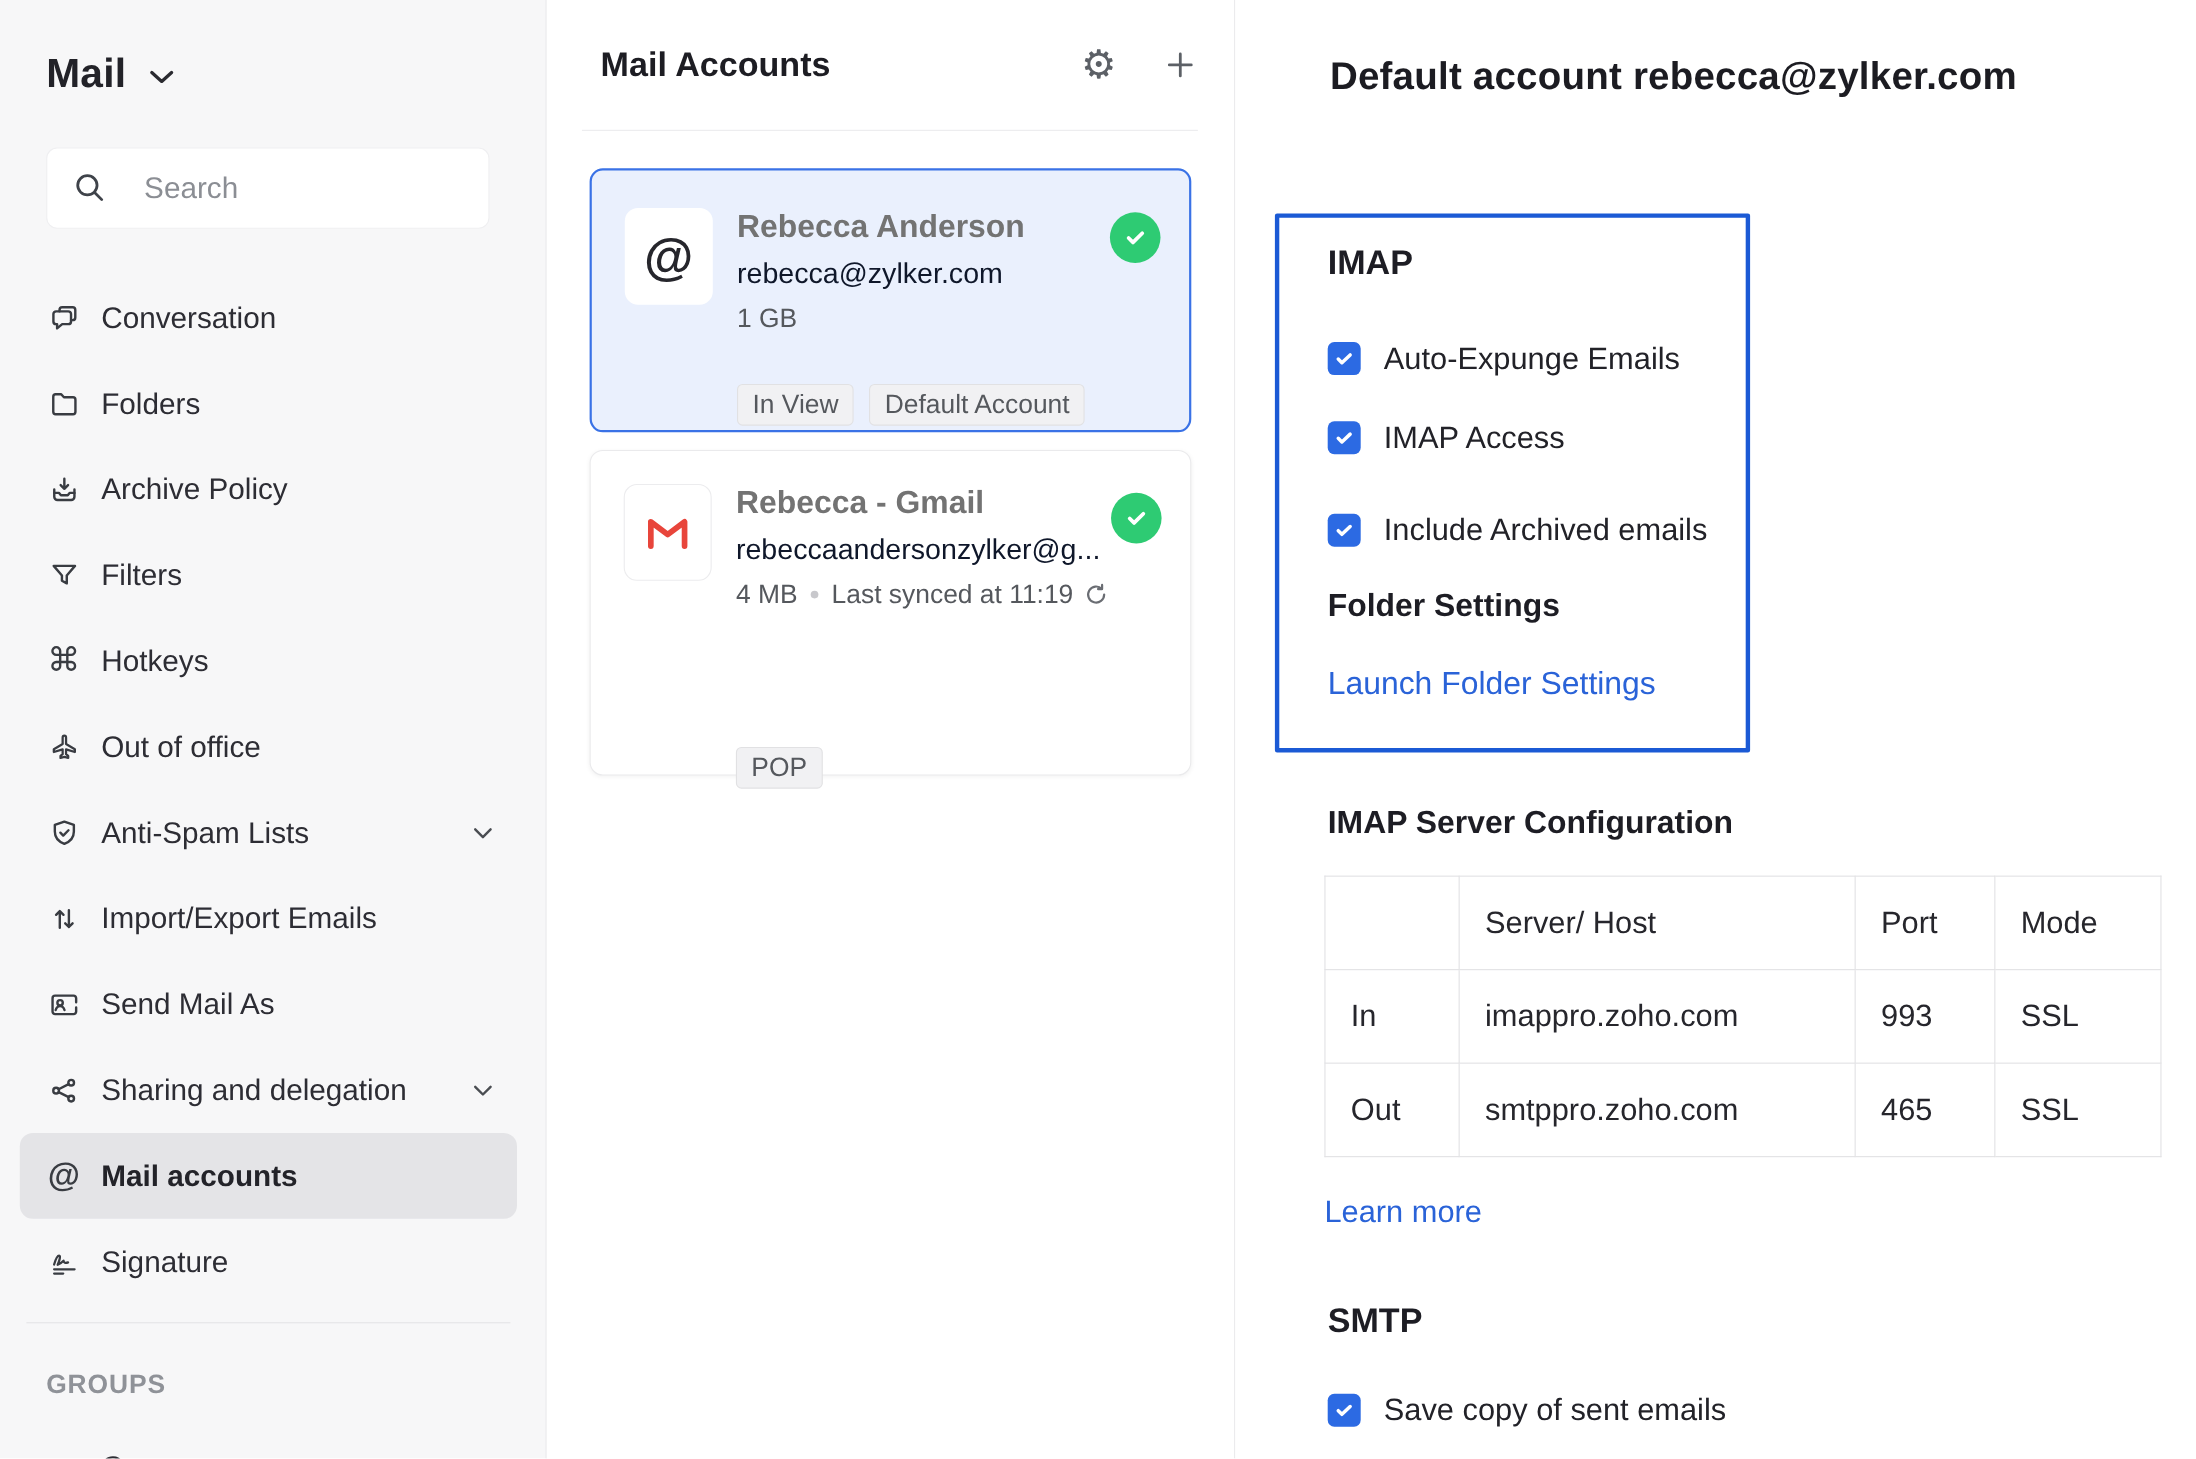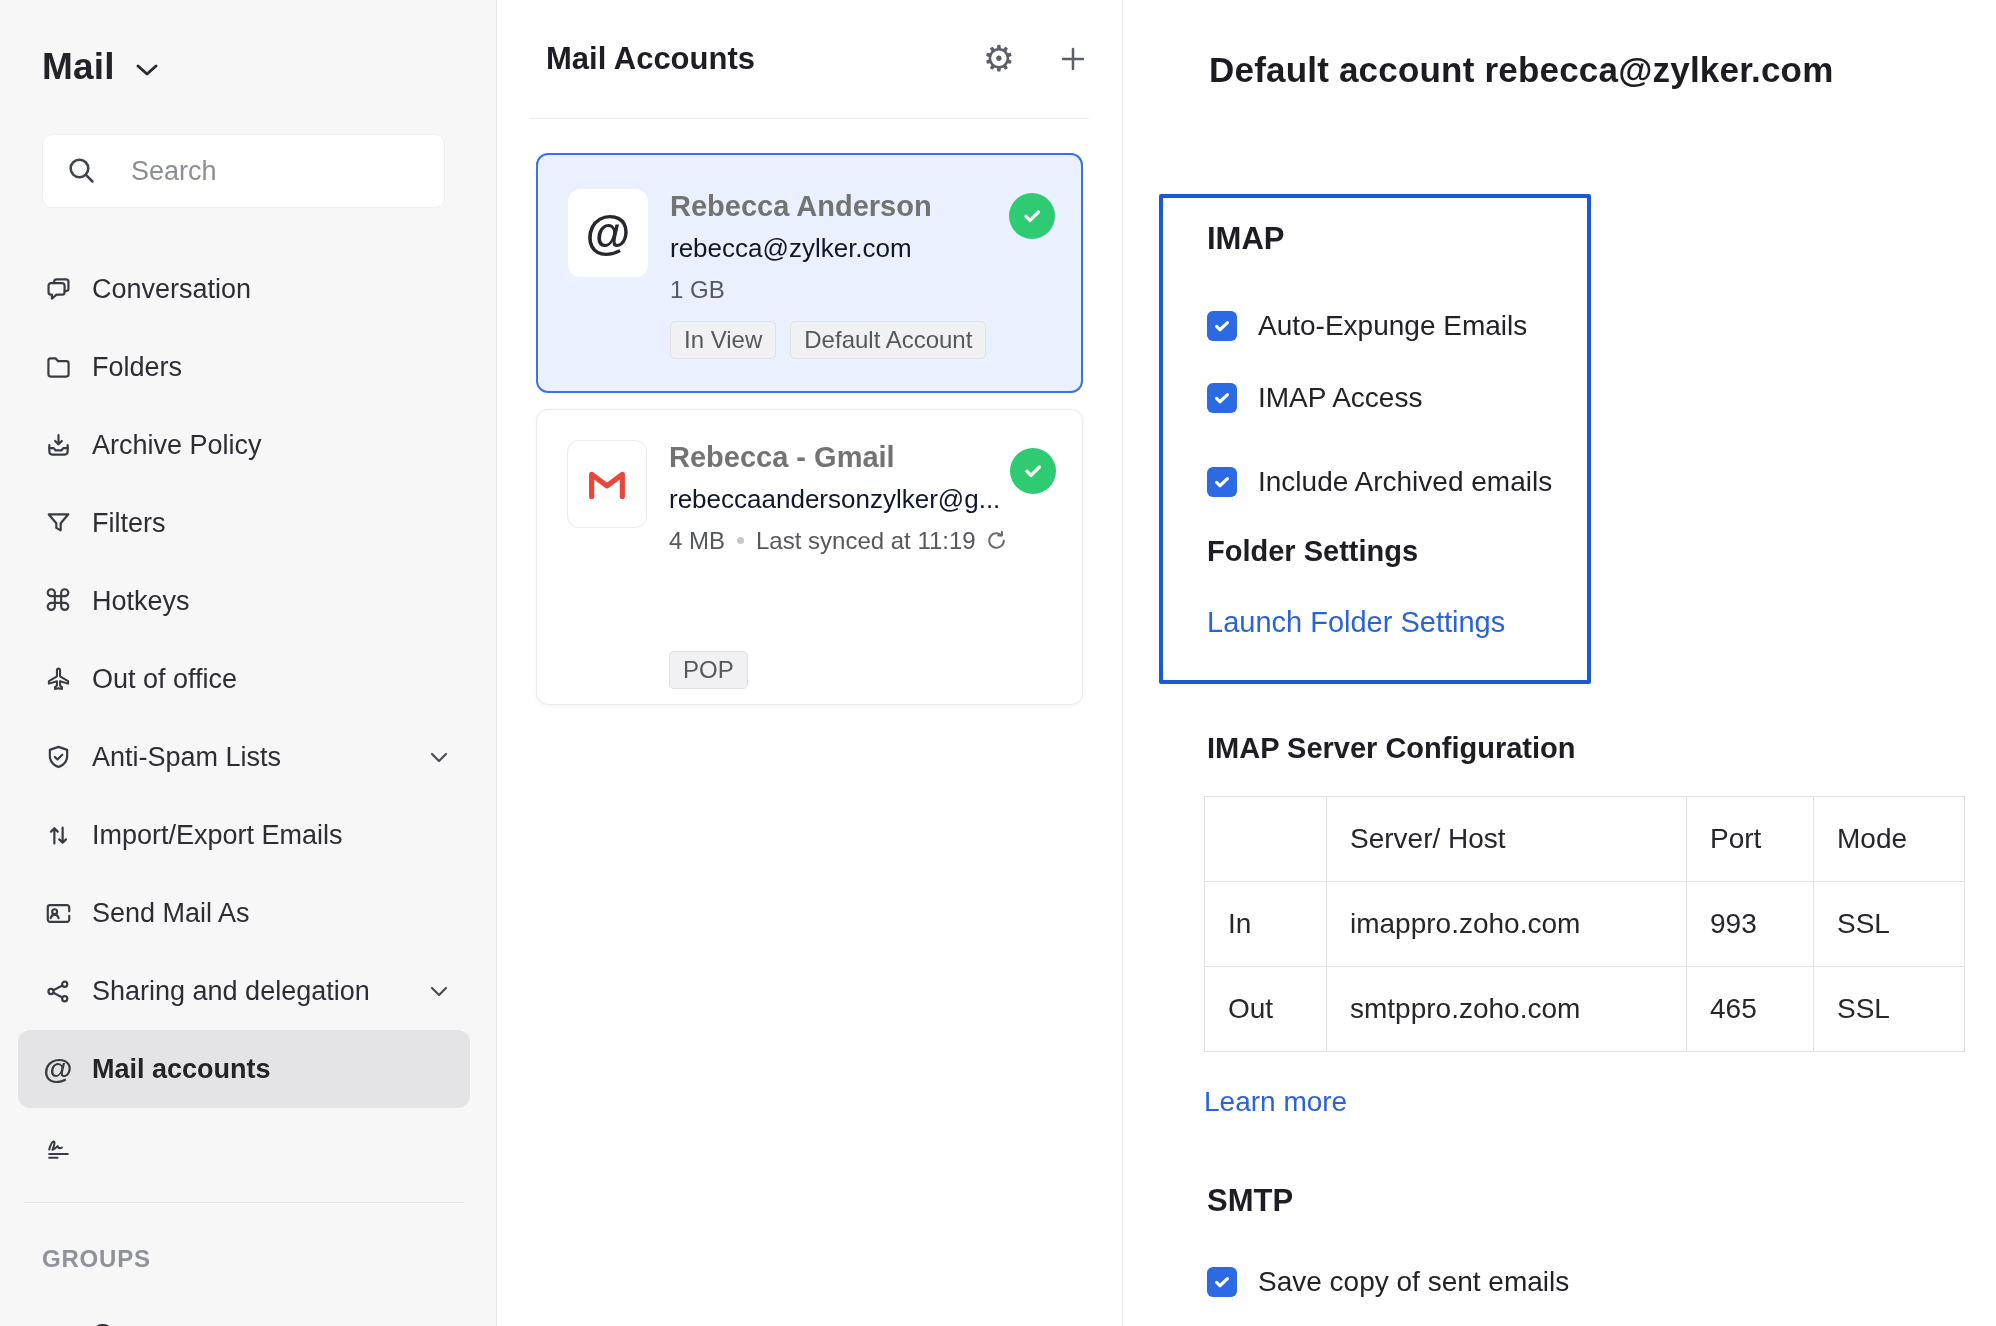--- a/index.html
+++ b/index.html
@@ -77,21 +77,21 @@
   .card .info { display:flex; flex-direction:column; min-width:0; }
   .acct-name { font-size:29px; font-weight:700; color:#737373; line-height:1.2; }
   .acct-email { font-size:26px; color:#0f172a; margin-top:9px; line-height:1.2; white-space:nowrap; }
   .acct-meta { display:flex; align-items:center; gap:12px; margin-top:12px; font-size:24px; color:#55585d; }
   .meta-dot { width:7px; height:7px; border-radius:50%; background:#c8c8cc; }
   .refresh-icon { color:#6a6d73; margin-left:-4px; cursor:pointer; }
   .tags { display:flex; gap:14px; margin-top:17px; }
   .card.plain .tags { margin-top:96px; }
   .tag {
     font-size:24px; color:#55585d; background:#f1f1f3; border:1px solid #e1e1e3;
-    border-radius:5px; padding:6px 13px; line-height:1; white-space:nowrap;
+    border-radius:5px; padding:6px 13px; line-height:1; white-space:nowrap;margin-top:28px;
   }
   .badge {
     position:absolute; top:38px; right:26px; width:46px; height:46px; border-radius:50%;
     background:#2ecb73; display:flex; align-items:center; justify-content:center;
   }
 
   
   .detail-panel { flex:1; height:100%; background:#fff; padding-left:36px; overflow:hidden; }
   .dp-title { margin:50px 0 0 50px; font-size:35px; font-weight:700; color:#1c1c22; letter-spacing:.2px; }
 
@@ -265,20 +265,21 @@
     </div>
 
     <div class="menu-item">
       <span class="mi-icon">
         <svg width="31" height="31" viewBox="0 0 24 24" fill="none" stroke="currentColor" stroke-width="1.6" stroke-linecap="round" stroke-linejoin="round">
             <path d="M4.8 13.6c1.1-3.9 2.5-6.3 3.5-6.3 1.3 0 .2 3.9-1 6.5 1.8-.8 3-1.7 4.1-2.9.2 1.5 1.3 2 3.2 1.2"></path>
             <path d="M4.8 17h14.4"></path>
             <path d="M4.8 20h6.4"></path>
           </svg>
       </span>
+      <span class="mi-label">Signature</span>
     </div>
   </div>
 
   <div class="sb-divider"></div>
   <div class="groups-header">GROUPS</div>
 
   <div class="menu" style="margin-top:22px;">
     <div class="menu-item">
       <span class="mi-icon">
         <svg width="31" height="31" viewBox="0 0 24 24" fill="none" stroke="currentColor" stroke-width="1.7" stroke-linecap="round" stroke-linejoin="round">

